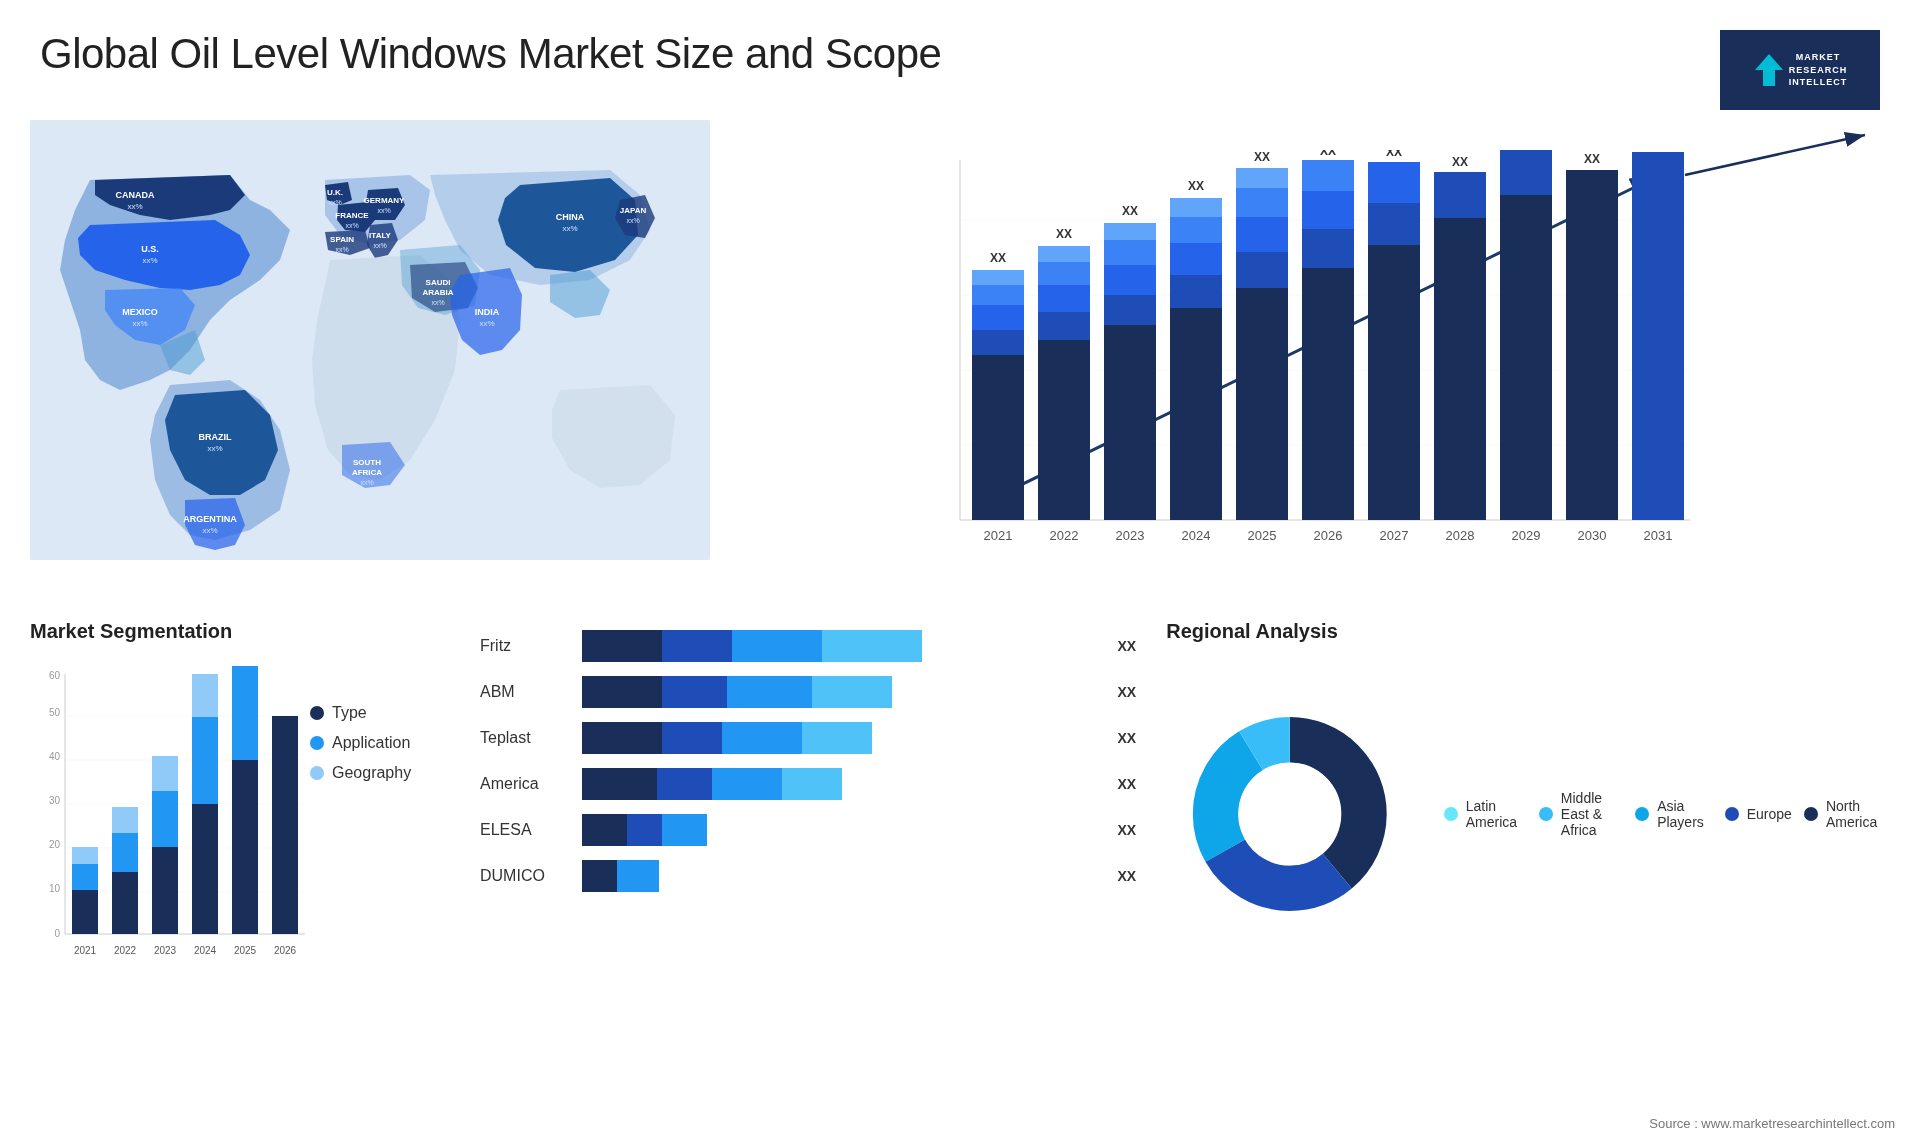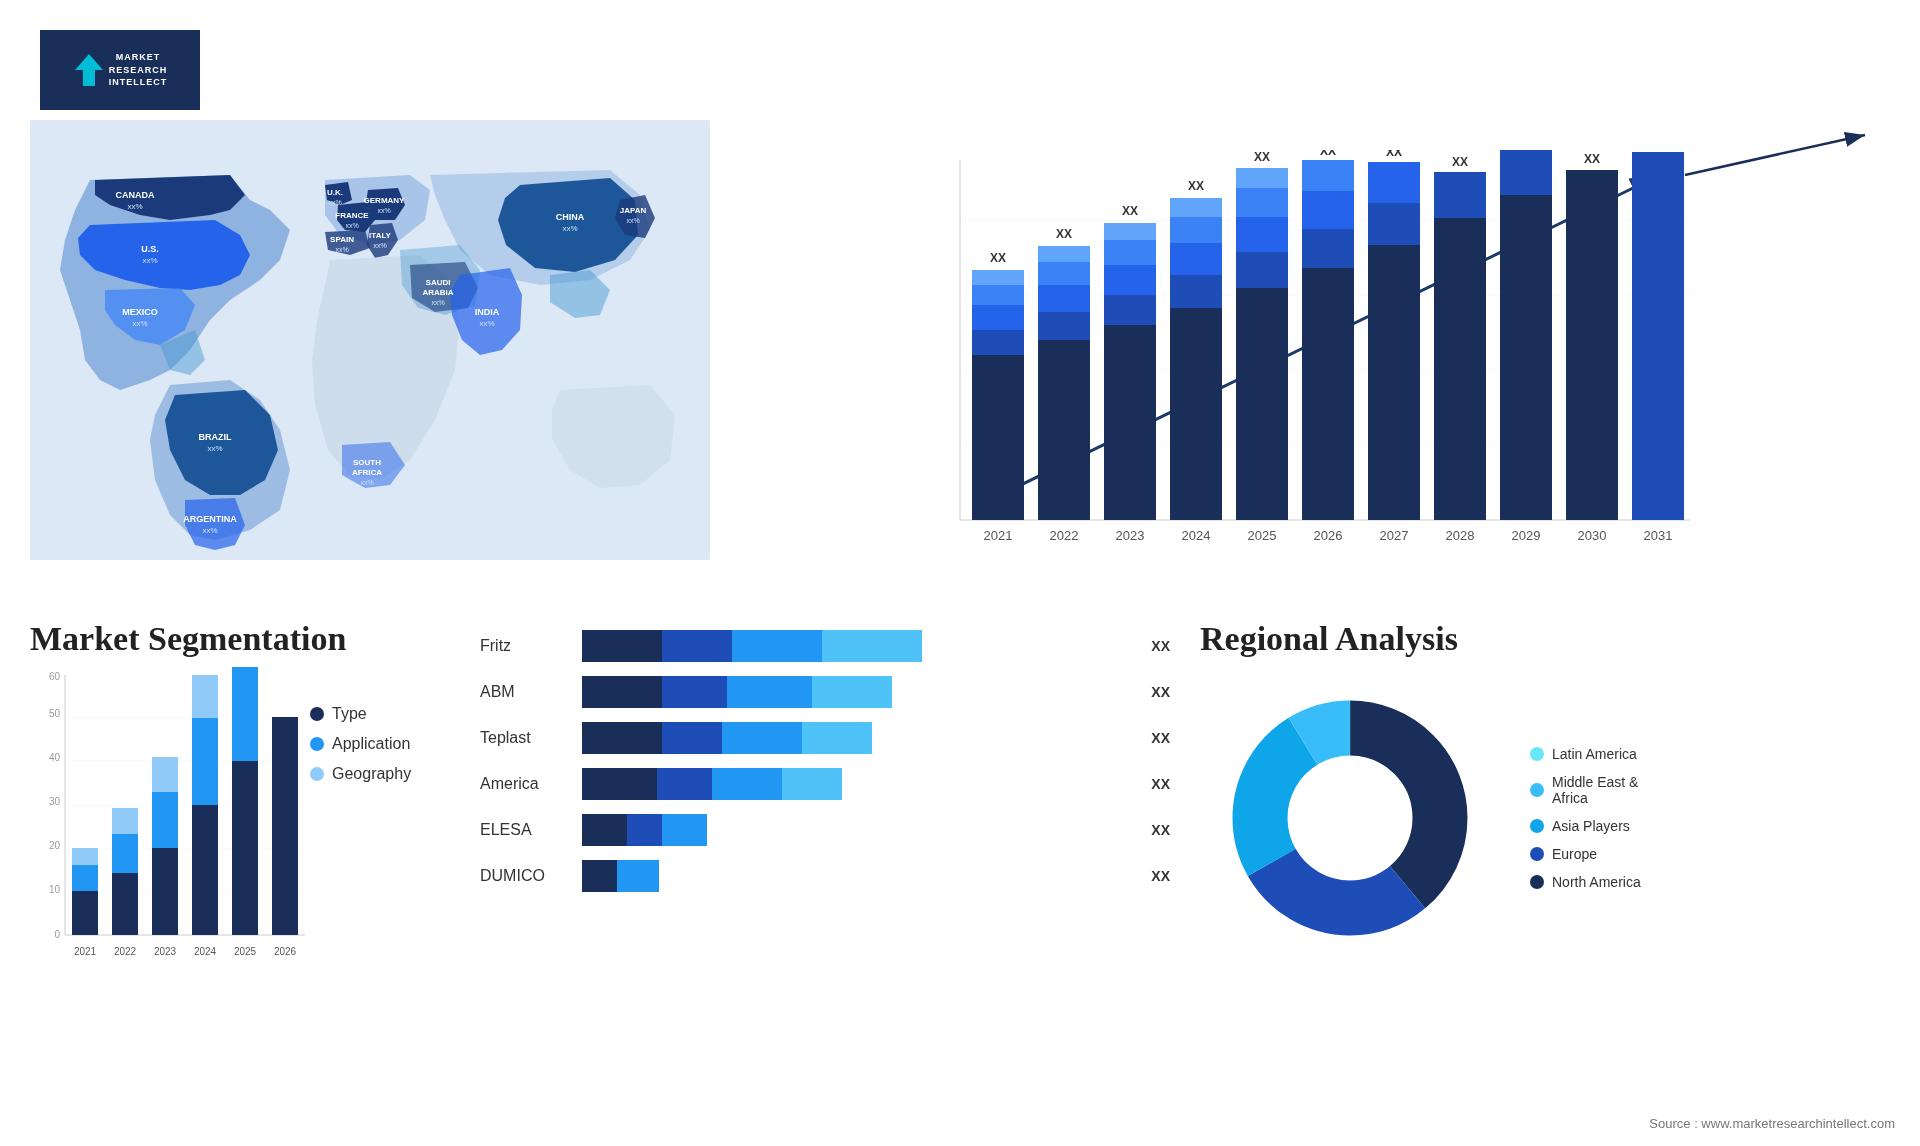--- a/index.html
+++ b/index.html
@@ -85,25 +85,24 @@
       gap: 30px;
       height: 560px;
     }
 
     
     .segmentation-section {
       width: 420px;
       flex-shrink: 0;
     }
     .section-title {
-      font-size: 34px;
+      font-size: 20px;
       font-weight: 700;
       color: #222;
-      margin-bottom: 7px;
-      font-family: Liberation Serif, serif;
+      margin-bottom: 21px;
     }
     .seg-chart-area {
       display: flex;
       gap: 20px;
       align-items: flex-start;
     }
     .seg-chart {
       width: 260px;
       height: 320px;
       position: relative;
@@ -172,21 +171,21 @@
       flex-shrink: 0;
     }
     .donut-container {
       display: flex;
       align-items: center;
       gap: 30px;
       margin-top: 10px;
     }
     .regional-legend {
       display: flex;
-      flex-direction: column;
+      flex-direction: row;
       gap: 12px;
     }
     .regional-legend-item {
       display: flex;
       align-items: center;
       gap: 8px;
       font-size: 14px;
       color: #333;
     }
     .regional-dot {
@@ -202,20 +201,21 @@
       bottom: 15px;
       right: 25px;
       font-size: 13px;
       color: #777;
     }
   </style>
 </head>
 <body>
 
 <div class="header">
+  <h1 class="page-title">Global Oil Level Windows Market Size and Scope</h1>
   <div class="logo-container">
     <div class="logo-box">
       <div style="display:flex;align-items:center;gap:4px;">
         <svg width="32" height="36" viewBox="0 0 32 36">
           <polygon points="16,2 30,18 22,18 22,34 10,34 10,18 2,18" fill="#00bcd4"></polygon>
         </svg>
         <div style="display:flex;flex-direction:column;">
           <span class="logo-text-lines">MARKET<br>RESEARCH<br>INTELLECT</span>
         </div>
       </div>

